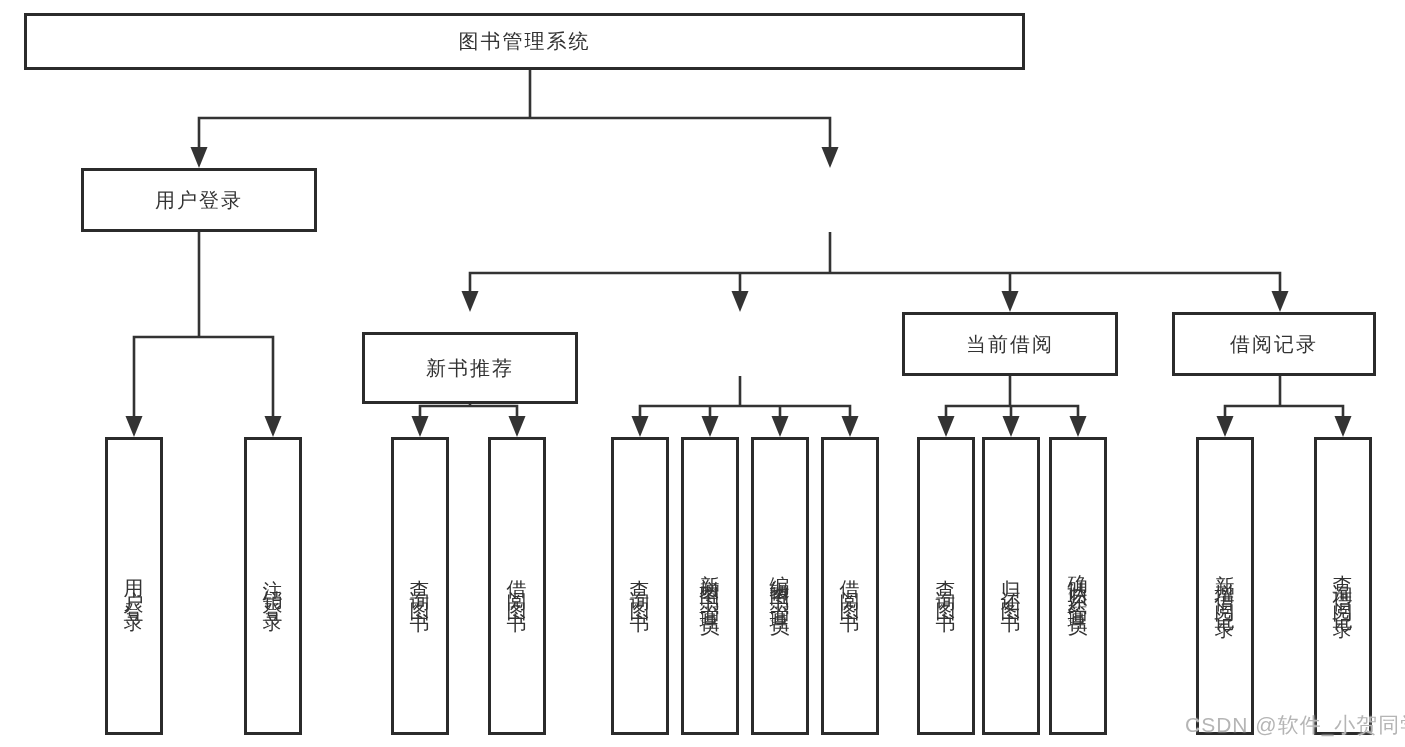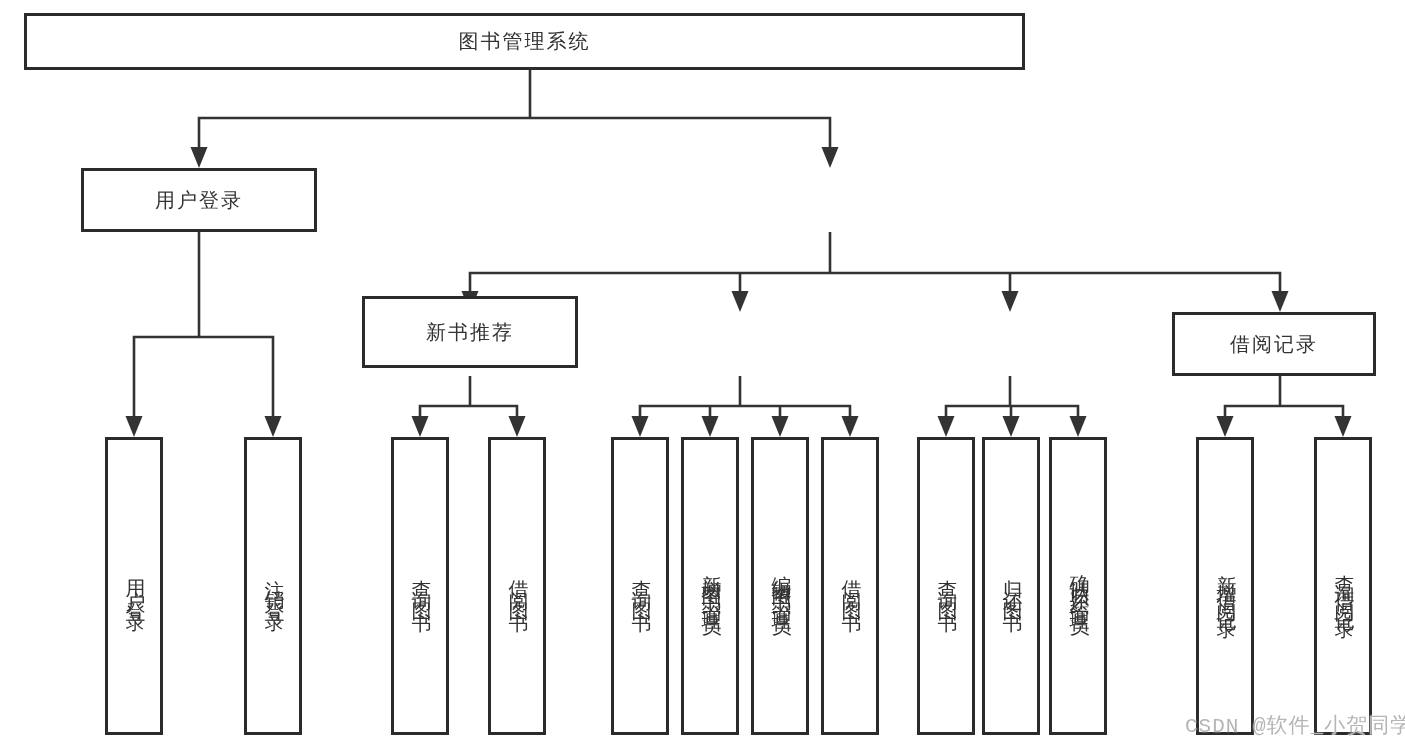--- a/index.html
+++ b/index.html
@@ -1,21 +1,21 @@
 <!DOCTYPE html>
 <html style="--line: #333333; --border: #2b2b2b; --text: #333333; --wm: #b5b5b5; --bg: #ffffff;"><head>
 <meta charset="utf-8">
 <style>
   :root{
     --line:#333333; --border:#2b2b2b; --text:#333333; --wm:#b5b5b5; --bg:#ffffff;
   }
   html,body{margin:0;padding:0;background:var(--bg);}
   .canvas{
     position:relative;width:1405px;height:747px;background:var(--bg);
-    font-family:Liberation Mono, monospace;color:var(--text);
+    font-family:Liberation Sans, sans-serif;color:var(--text);
     overflow:hidden;
   }
   svg.connector{position:absolute;left:0;top:0;}
   svg.connector path{stroke:var(--line);stroke-width:2.6;fill:none;stroke-linejoin:miter;}
   svg.connector polygon{fill:var(--line);stroke:none;}
   .node{
     position:absolute;background:#fff;border:3px solid var(--border);
     display:flex;align-items:center;justify-content:center;
     font-size:20px;letter-spacing:2px;box-sizing:border-box;white-space:nowrap;
   }
@@ -81,21 +81,22 @@
     <path d="M1280 376 V406"></path>
     <path d="M1225 419 V406 H1343 V419"></path>
     <polygon points="1225,437 1216.5,416 1233.5,416"></polygon>
     <polygon points="1343,437 1334.5,416 1351.5,416"></polygon>
   </svg>
 
   <div class="node" style="left:24px;top:13px;width:1001px;height:57px">图书管理系统</div>
 
   <div class="node" style="left:81px;top:168px;width:236px;height:64px">用户登录</div>
 
-  <div class="node" style="left:362px;top:296px;width:216px;height:72px">新书推荐</div>
+  <div class="node" style="left:362px;top:332px;width:216px;height:72px">新书推荐</div>
+  <div class="node" style="left:902px;top:312px;width:216px;height:64px">当前借阅</div>
   <div class="node" style="left:1172px;top:312px;width:204px;height:64px">借阅记录</div>
 
   <div class="leaf" style="left:105px">用户登录</div>
   <div class="leaf" style="left:244px">注销登录</div>
 
   <div class="leaf" style="left:391px">查询图书</div>
   <div class="leaf" style="left:488px">借阅图书</div>
 
   <div class="leaf" style="left:611px">查询图书</div>
   <div class="leaf" style="left:681px;letter-spacing:6px">新增图书（管理员）</div>

